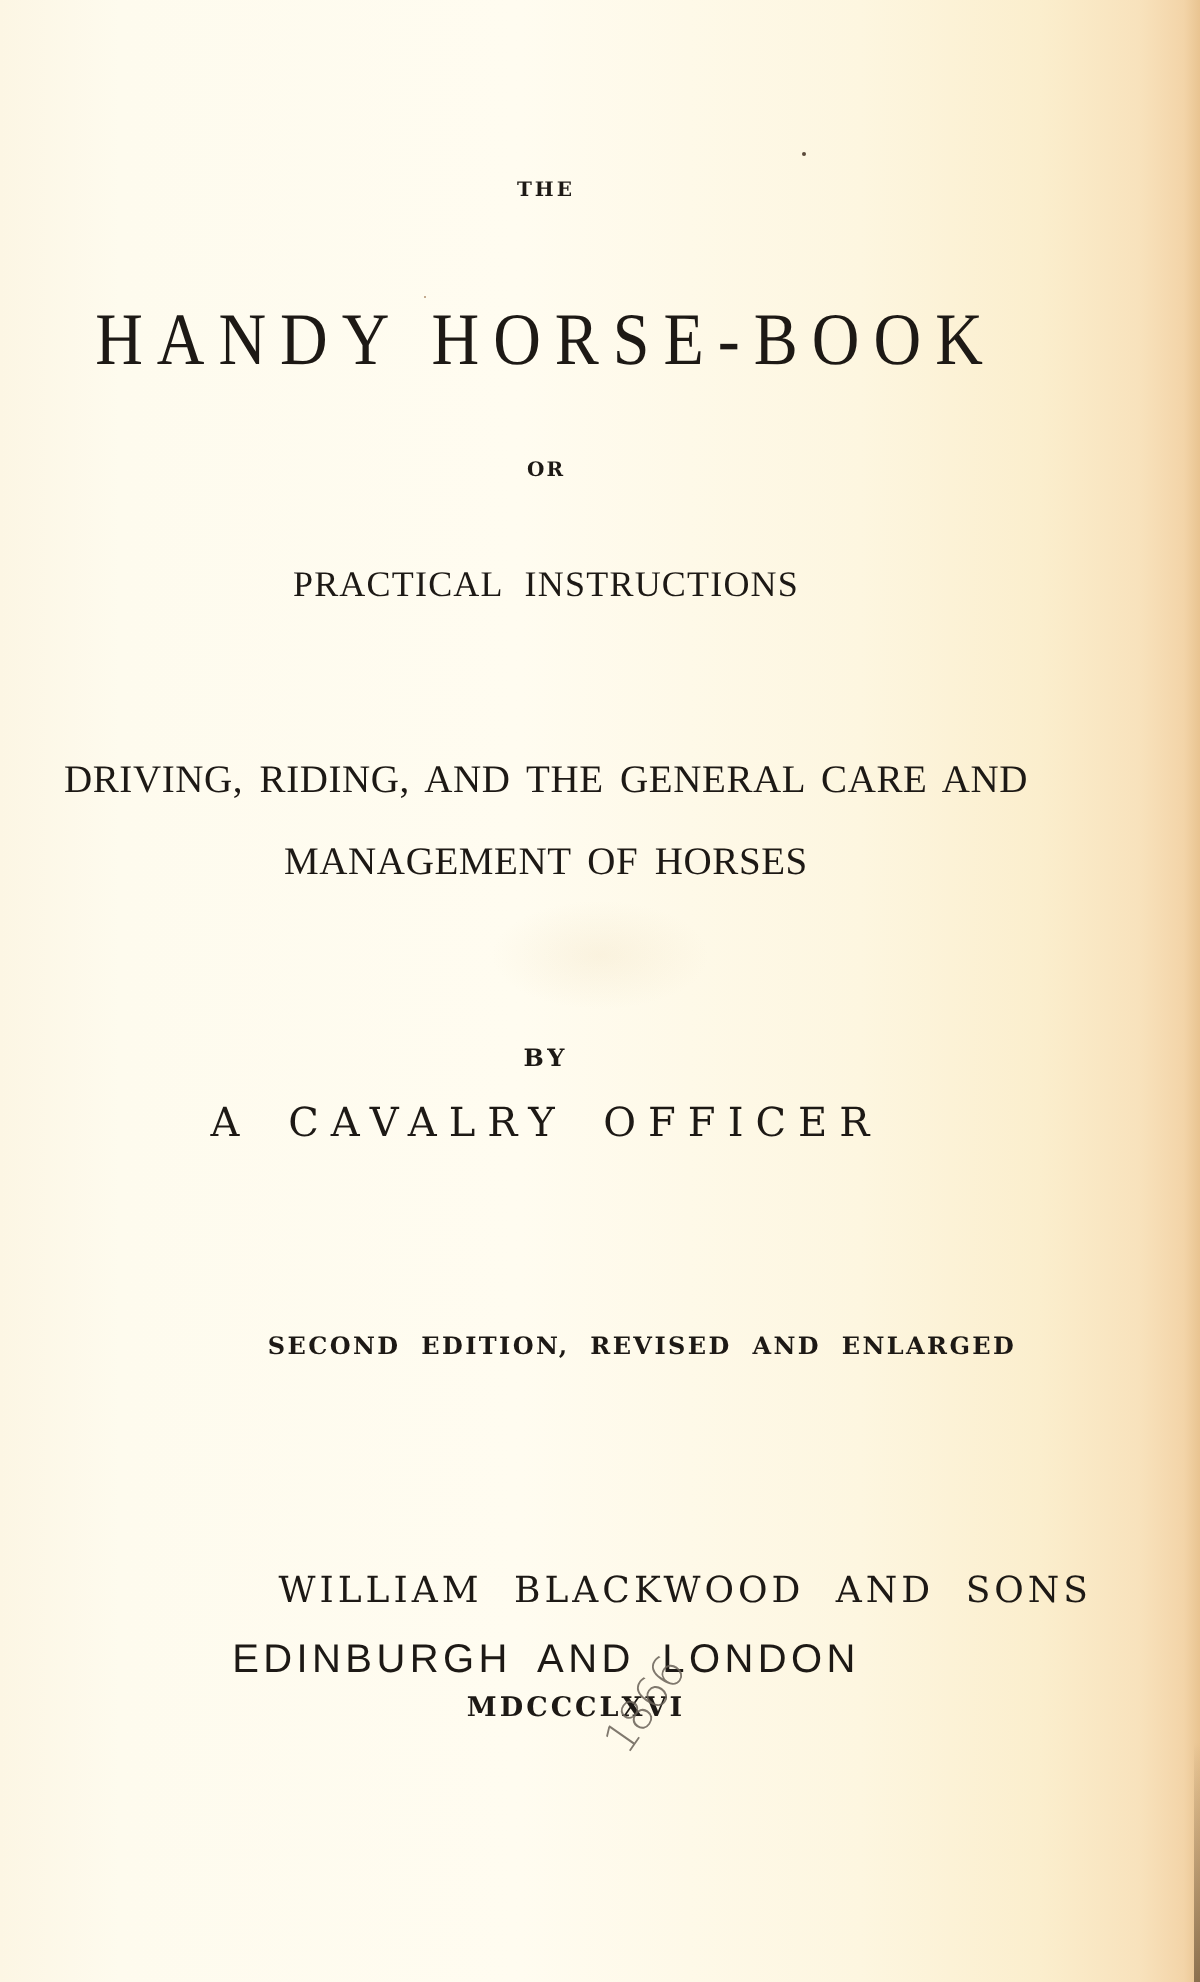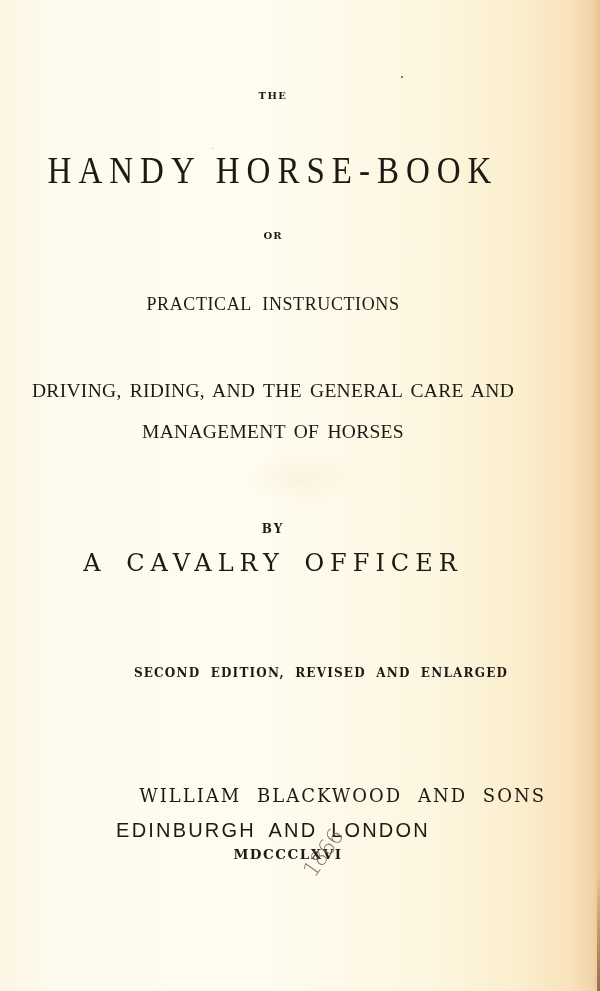--- a/index.html
+++ b/index.html
@@ -64,21 +64,20 @@
       font-size: 10px;
       letter-spacing: 1px;
       font-weight: bold;
     }
     .practical {
       top: 283px;
       font-size: 18px;
       letter-spacing: 0.6px;
       font-family: "Liberation Serif", "DejaVu Serif", serif;
       word-spacing: 6px;
-      margin-top: 12px;
     }
     .in {
       top: 339px;
       font-size: 10px;
       letter-spacing: 1px;
       font-weight: bold;
     }
     .driving {
       top: 381px;
       font-size: 19.5px;
@@ -94,21 +93,21 @@
       word-spacing: 3px;
     }
     .by {
       top: 523px;
       font-size: 12px;
       letter-spacing: 2px;
       font-weight: bold;
     }
     .author {
       top: 551px;
-      font-size: 24px;
+      font-size: 20px;
       letter-spacing: 6px;
       word-spacing: 6px;
       font-family: "DejaVu Serif", serif;
     }
     .edition {
       top: 667px;
       font-size: 12px;
       letter-spacing: 1.2px;
       word-spacing: 5px;
       font-weight: bold;

